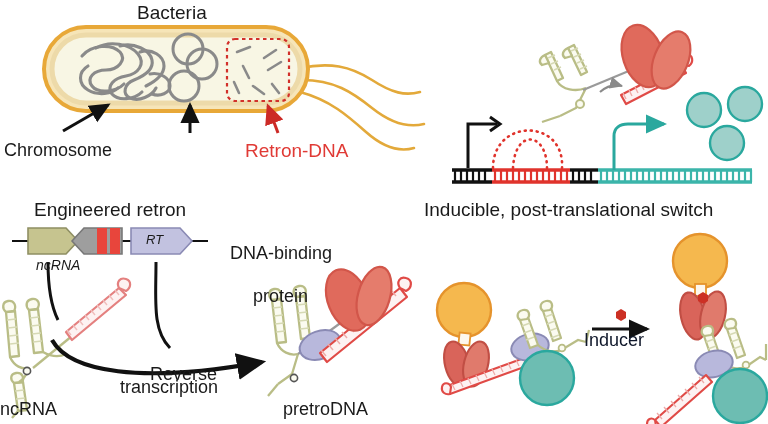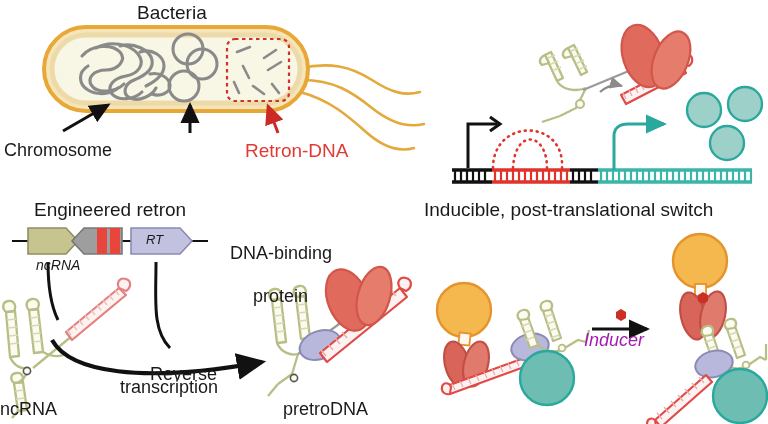--- a/index.html
+++ b/index.html
@@ -6,21 +6,21 @@
   body{width:768px;height:424px;overflow:hidden;
        font-family:"Liberation Sans",sans-serif;color:#1a1a1a;}
   #root{position:relative;width:768px;height:424px;}
   svg{display:block;}
   .lbl{position:absolute;white-space:nowrap;font-family:"Liberation Sans",sans-serif;}
   .t-title{font-size:19px;color:#1a1a1a;}
   .t-big{font-size:18px;color:#1a1a1a;}
   .t-red{font-size:19px;color:#e03a35;}
   .t-ital{font-size:14px;font-style:italic;color:#1a1a1a;}
   .t-rt{font-size:13px;font-style:italic;color:#1a1a1a;}
-  .t-med{font-size:18px;color:#a21caf;font-style:italic;}
+  .t-med{font-size:18px;color:#0f172a;}
 </style>
 </head>
 <body>
 
 <div id="root">
 
   <svg width="768" height="424" viewBox="0 0 768 424">
     <defs>
       <marker id="arrowBlk" markerWidth="9" markerHeight="9" refX="6" refY="3.2" orient="auto">
           <path d="M0,0 L7,3.2 L0,6.4 Z" fill="#111"></path>

